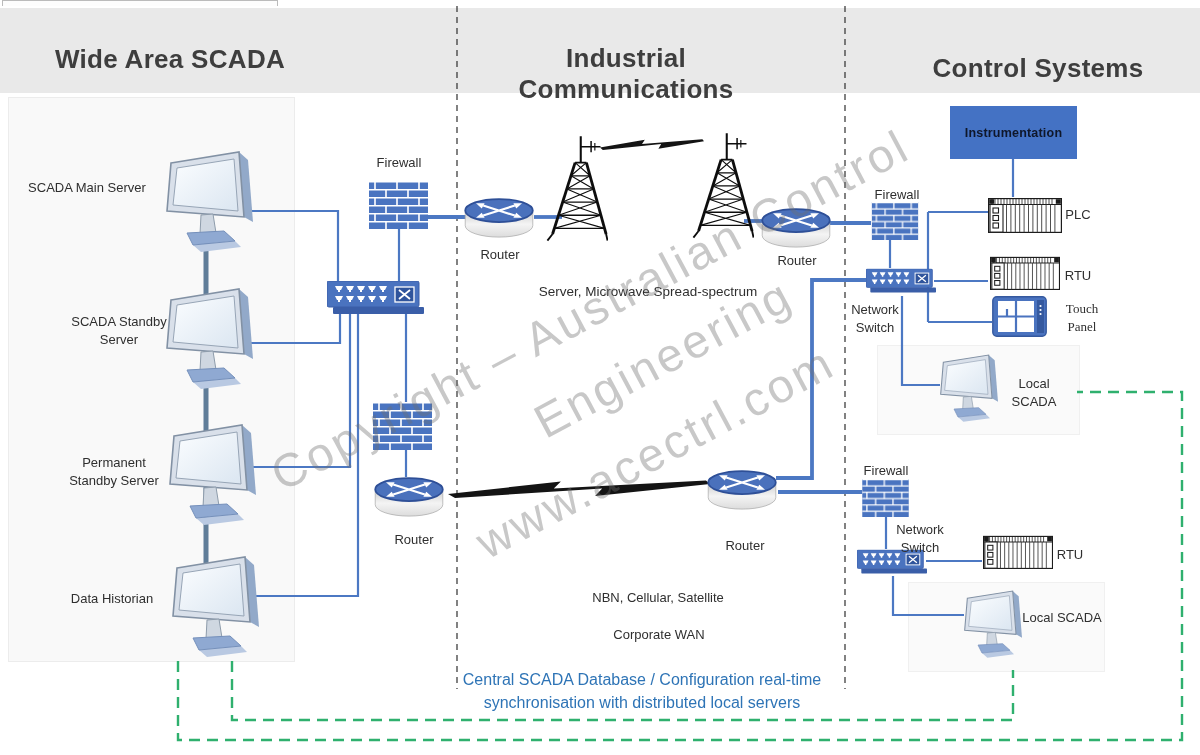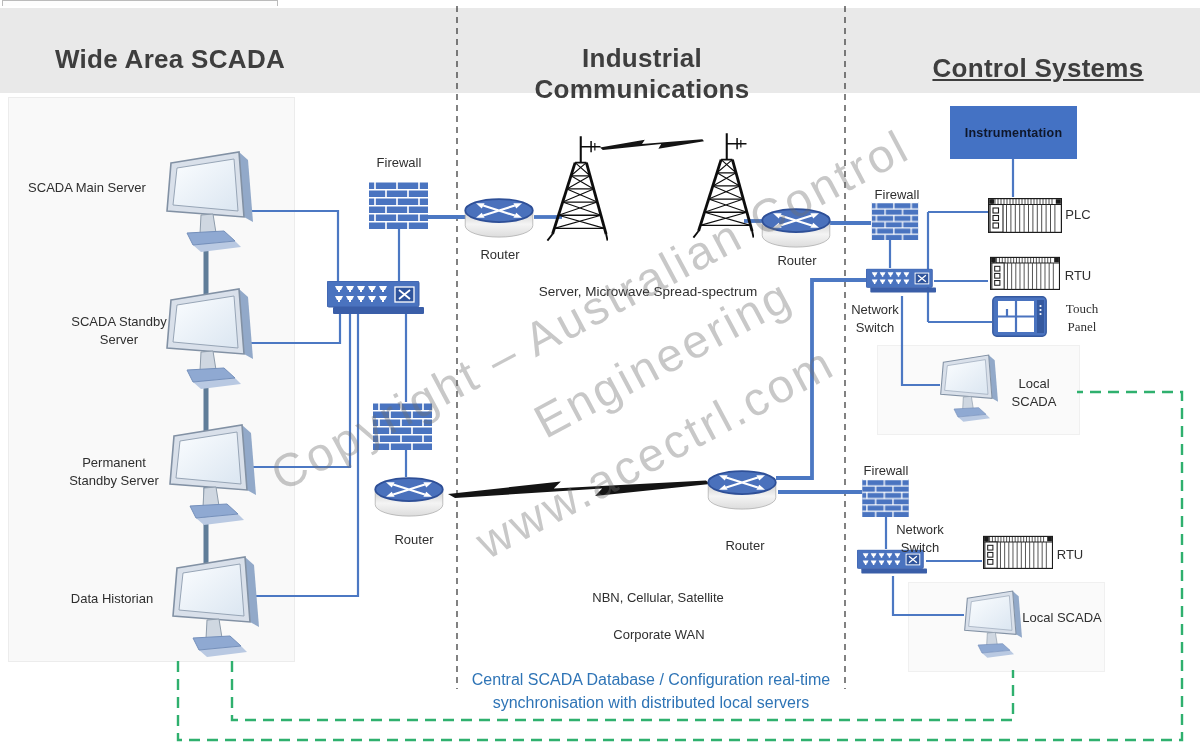--- a/index.html
+++ b/index.html
@@ -128,22 +128,22 @@
     </defs>
   </svg>
 
   <div class="abs croptop z0"></div>
   <div class="abs hdrband z0"></div>
   <div class="abs panel z0" style="left:8px;top:97px;width:285px;height:563px;"></div>
   <div class="abs subpanel z0" style="left:877px;top:345px;width:201px;height:88px;"></div>
   <div class="abs subpanel z0" style="left:908px;top:582px;width:195px;height:88px;"></div>
 
   <div class="abs hdr z3" style="left:30px;top:44px;width:280px;">Wide Area SCADA</div>
-  <div class="abs hdr z3" style="left:492px;top:43px;width:300px;">Industrial Communications</div>
-  <div class="abs hdr z3" style="left:898px;top:53px;width:280px;text-decoration:underline;">Control Systems</div>
+  <div class="abs hdr z3" style="left:476px;top:43px;width:300px;">Industrial Communications</div>
+  <div class="abs hdr z3" style="left:898px;top:53px;width:280px;">Control Systems</div>
 
   <svg class="abs z1" style="left:0;top:0;" width="1200" height="755">
 
     <g stroke="#2f2f2f" stroke-width="1.2" stroke-dasharray="6 5">
       <path d="M457,6 V689" fill="none"></path>
       <path d="M845,6 V689" fill="none"></path>
     </g>
 
     <path d="M206,232 V575" stroke="#607d99" stroke-width="5" fill="none"></path>
 
@@ -360,21 +360,21 @@
     </div>
   <div class="abs lbl z3" style="left:1049px;top:546px;width:42px;">RTU</div>
 
   <div class="abs icon z2" style="left:960px;top:586px;width:64px;height:74px;">
       <svg viewBox="0 0 96 106">
         <use href="#sym-monitor"></use>
       </svg>
     </div>
   <div class="abs lbl z3" style="left:1022px;top:609px;width:80px;">Local SCADA</div>
 
-  <div class="abs lbl-blue z3" style="left:401px;top:668px;width:500px;">
+  <div class="abs lbl-blue z3" style="left:392px;top:668px;width:500px;">
     <div>Central SCADA Database / Configuration real-time</div>
     <div>synchronisation with distributed local servers</div>
   </div>
 
   <div class="abs wm z4" style="left:590px;top:310px;">Copyright – Australian Control</div>
   <div class="abs wm z4" style="left:663px;top:358px;">Engineering</div>
   <div class="abs wm z4" style="left:655px;top:452px;">www.acectrl.com</div>
 
 </div>
 

